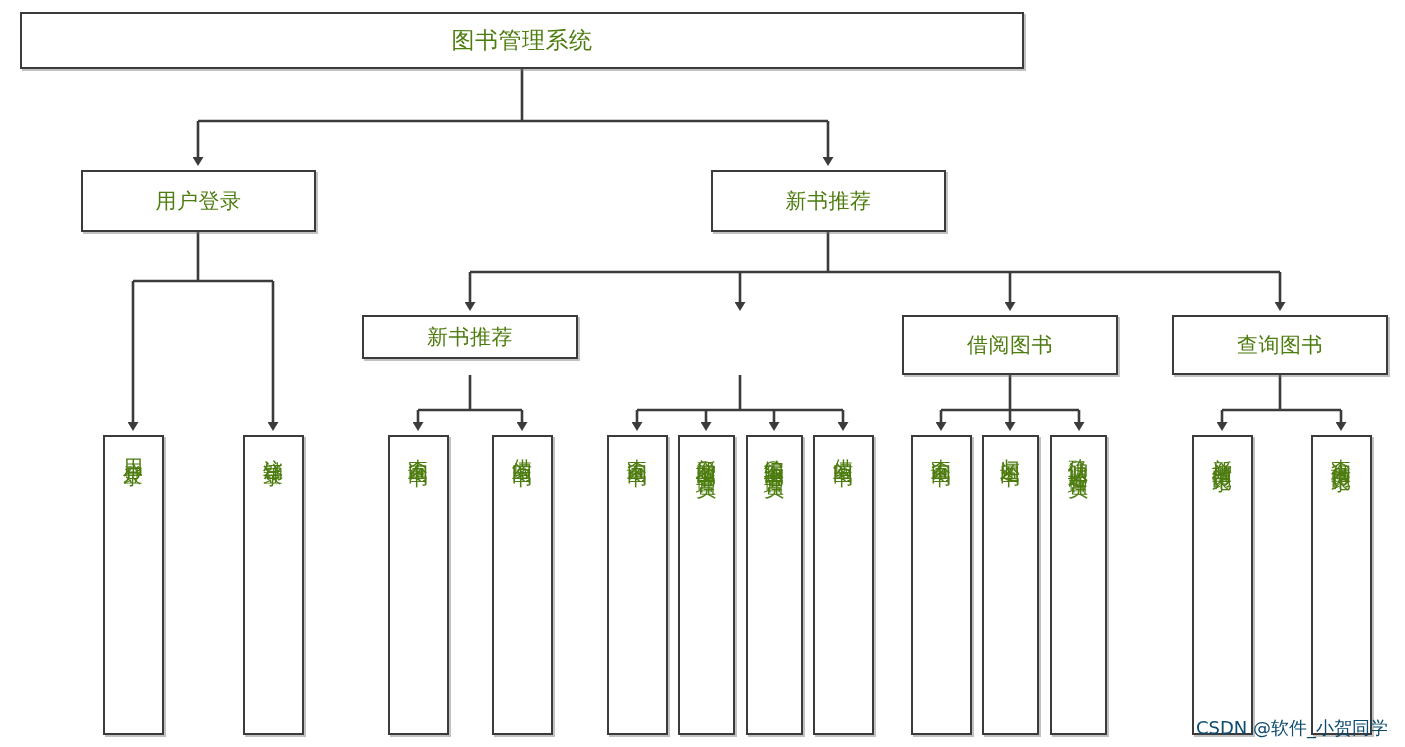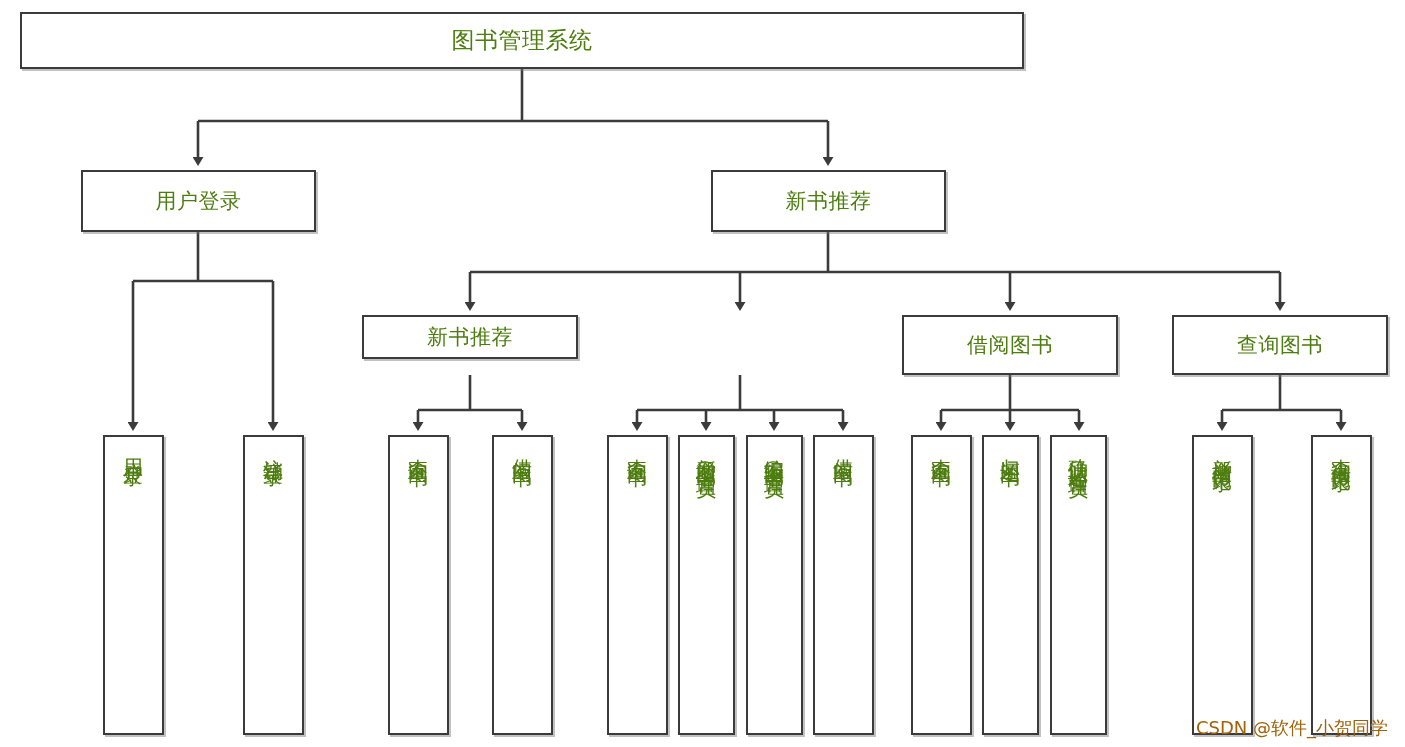--- a/index.html
+++ b/index.html
@@ -54,21 +54,21 @@
     text-orientation: upright;
     letter-spacing: 3px;
     line-height: 1.0;
   }
   .n-root   { font-size: 23px; }
   .n-lvl2   { font-size: 21px; }
   .n-lvl3   { font-size: 21px; }
   .n-leaf   { font-size: 20px; }
   .watermark {
     position: absolute;
-    color: #a16207;
+    color: #0c4a6e;
     font-size: 18px;
     white-space: nowrap;
     font-family: "DejaVu Sans", "Liberation Sans", sans-serif;
   }
 </style>
 </head>
 <body>
 
 <div id="canvas">
 

